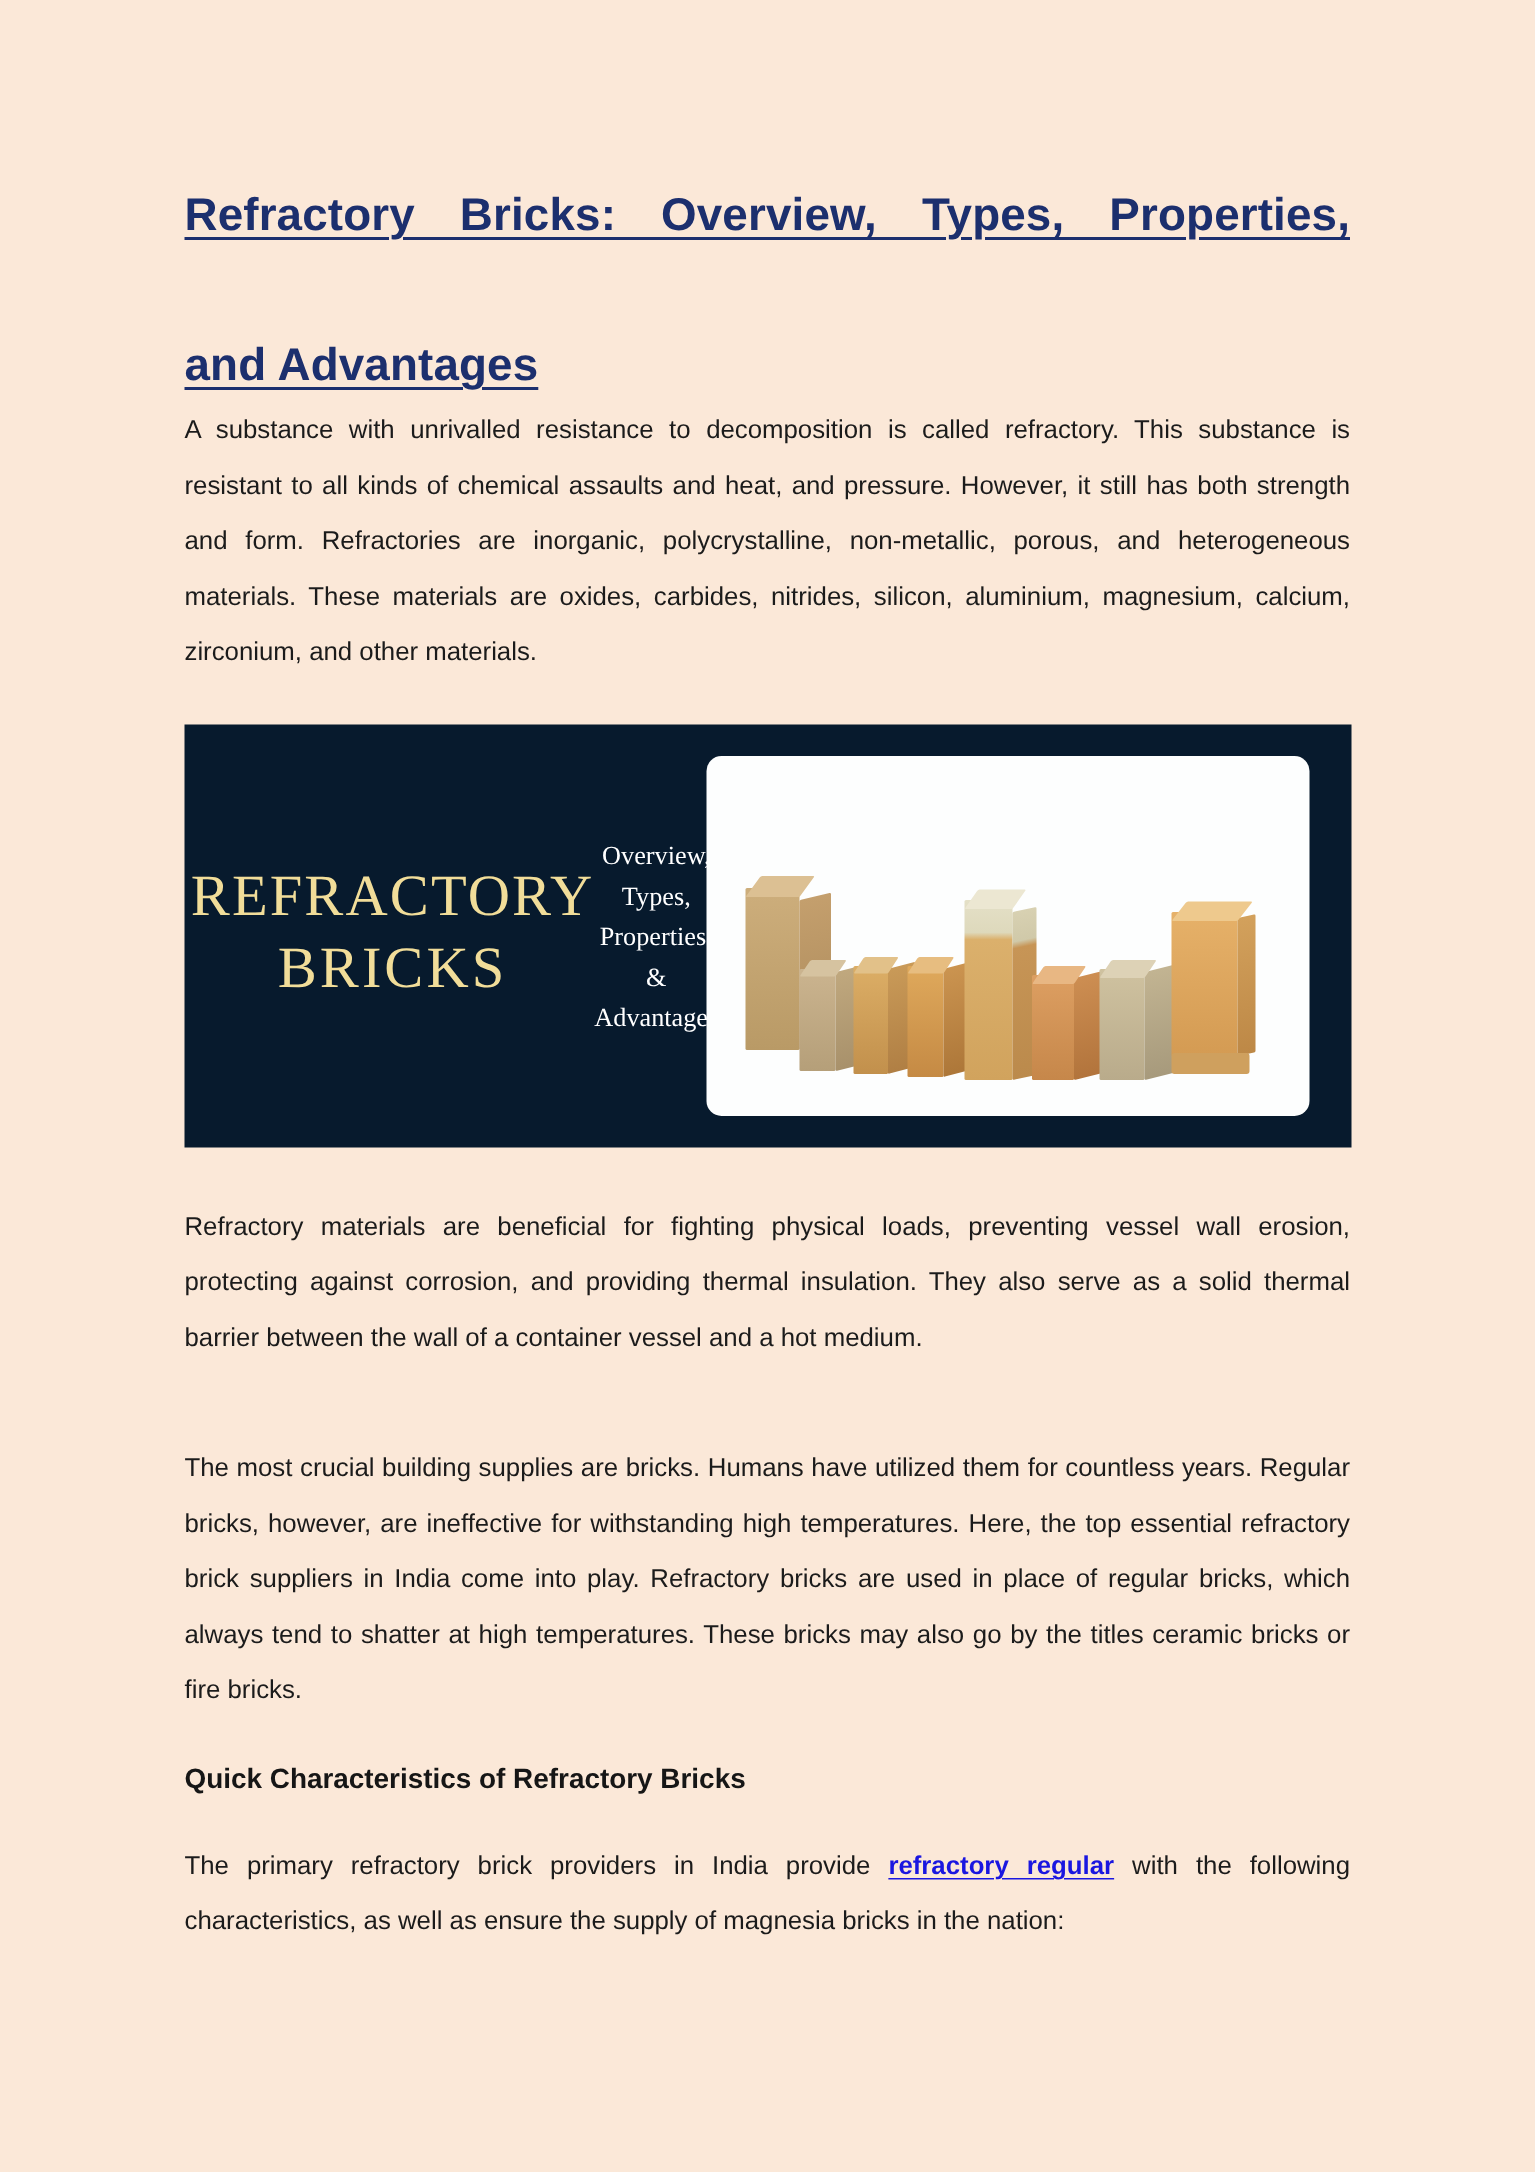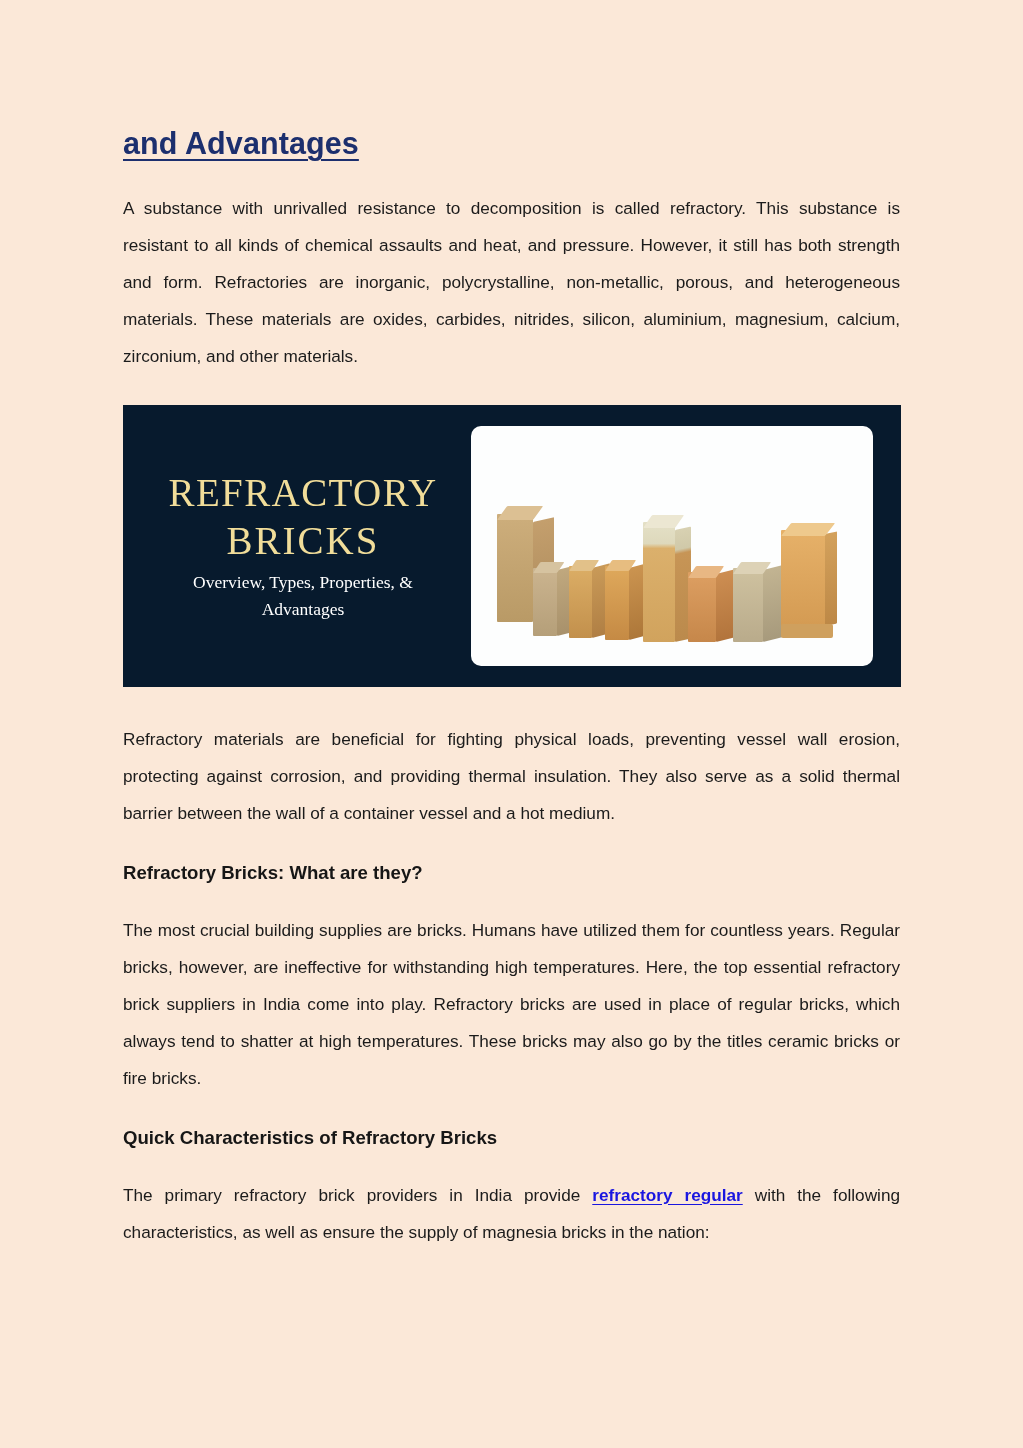--- a/index.html
+++ b/index.html
@@ -48,21 +48,20 @@
   }
   p.body-text {
     margin: 0;
     font-size: 17.2px;
     line-height: 37px;
     color: #1b1b1b;
     text-align: justify;
     text-justify: inter-word;
   }
   p.body-text.first {
-    margin-top: 22px;
   }
   .sec-head {
     margin: 0;
     font-size: 18.6px;
     font-weight: bold;
     color: #161616;
     line-height: 30px;
   }
   .gap-34 { height: 34px; }
   .gap-24 { height: 24px; }
@@ -77,21 +76,21 @@
     background: #071a2d;
     overflow: hidden;
   }
   .banner-left {
     position: absolute;
     left: 0;
     top: 0;
     width: 350px;
     height: 282px;
     display: flex;
-    flex-direction: column;
+    flex-direction: row;
     align-items: center;
     justify-content: center;
     padding-left: 10px;
     box-sizing: border-box;
   }
   .banner-title {
     font-family: "Liberation Serif", "DejaVu Serif", serif;
     color: #f1dd99;
     font-size: 39px;
     line-height: 48px;
@@ -158,20 +157,21 @@
     text-decoration: underline;
     text-underline-offset: 3px;
   }
 </style>
 </head>
 <body>
 
 <div class="page">
 
   <h1 class="doc-title">
+    <span class="tl-line justified">Refractory Bricks: Overview, Types, Properties,</span>
     <span class="tl-line">and Advantages</span>
   </h1>
 
   <p class="body-text first">A substance with unrivalled resistance to decomposition is called refractory. This substance is resistant to all kinds of chemical assaults and heat, and pressure. However, it still has both strength and form. Refractories are inorganic, polycrystalline, non-metallic, porous, and heterogeneous materials. These materials are oxides, carbides, nitrides, silicon, aluminium, magnesium, calcium, zirconium, and other materials.</p>
 
   <div class="banner">
     <div class="banner-left">
       <div class="banner-title">
         <span>REFRACTORY</span>
         <span class="bt2">BRICKS</span>
@@ -237,21 +237,20 @@
       </div>
     </div>
   </div>
 
   <div class="gap-34"></div>
 
   <p class="body-text">Refractory materials are beneficial for fighting physical loads, preventing vessel wall erosion, protecting against corrosion, and providing thermal insulation. They also serve as a solid thermal barrier between the wall of a container vessel and a hot medium.</p>
 
   <div class="gap-26"></div>
 
-  <h2 class="sec-head">Refractory Bricks: What are they?</h2>
 
   <div class="gap-24"></div>
 
   <p class="body-text">The most crucial building supplies are bricks. Humans have utilized them for countless years. Regular bricks, however, are ineffective for withstanding high temperatures. Here, the top essential refractory brick suppliers in India come into play. Refractory bricks are used in place of regular bricks, which always tend to shatter at high temperatures. These bricks may also go by the titles ceramic bricks or fire bricks.</p>
 
   <div class="gap-26"></div>
 
   <h2 class="sec-head">Quick Characteristics of Refractory Bricks</h2>
 
   <div class="gap-24"></div>

